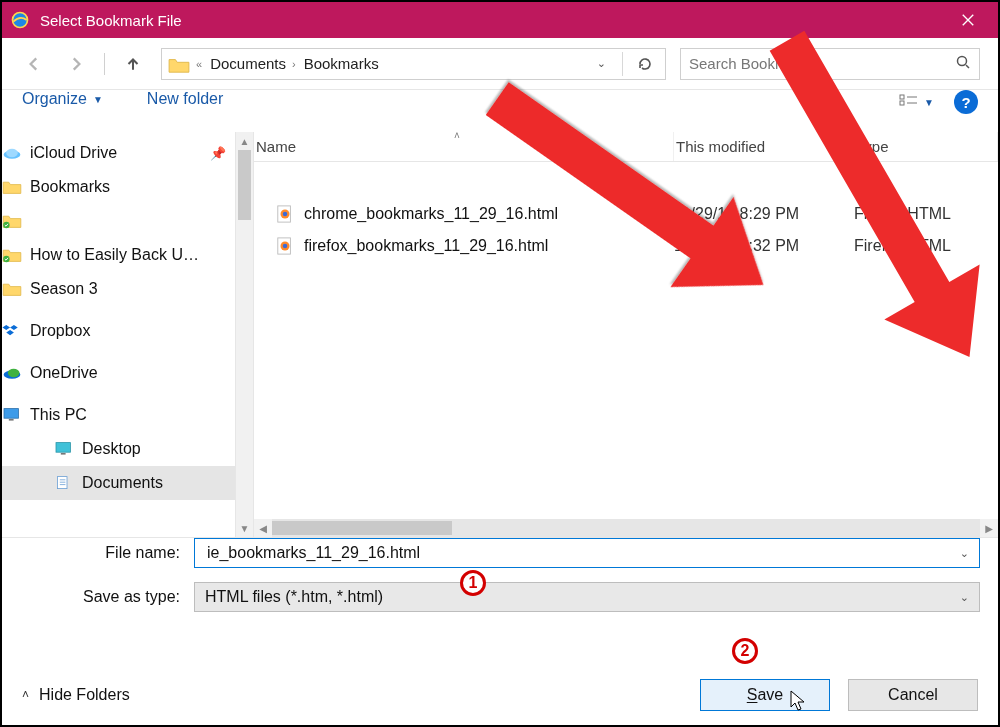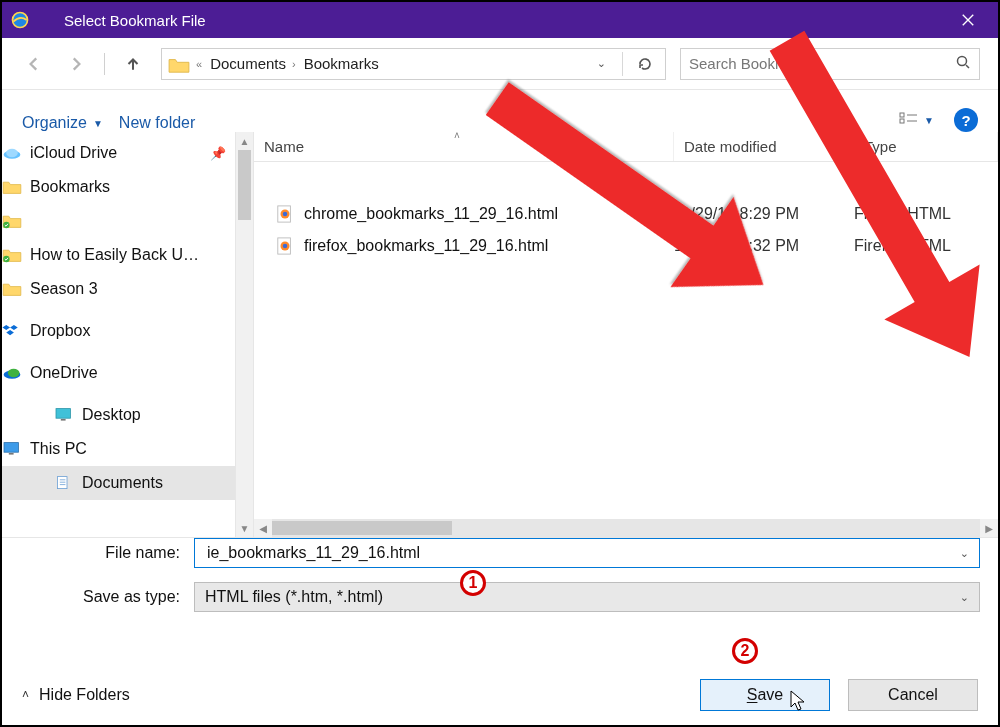--- a/index.html
+++ b/index.html
@@ -1,20 +1,20 @@
 <!DOCTYPE html>
 <html><head>
 <meta charset="utf-8">
 <style>
   * { box-sizing: border-box; font-family: "Segoe UI", Arial, sans-serif; }
   body { margin: 0; padding: 0; background: #fff; }
   .frame { width: 1000px; height: 727px; border: 2px solid #000; position: relative; overflow: hidden; background: #fff; }
 
   
-  .titlebar { height: 36px; background: #4c1d95; color: #fff; display: flex; align-items: center; padding: 16px 8px; gap: 24px; }
+  .titlebar { height: 36px; background: #be185d; color: #fff; display: flex; align-items: center; padding: 16px 8px; }
   .titlebar .ie-icon { width: 20px; height: 20px; margin-right: 10px; }
   .titlebar .title { font-size: 15px; flex: 1; }
   .titlebar .close { width: 44px; height: 36px; display:flex; align-items:center; justify-content:center; font-size:18px; }
 
   
   .navrow { height: 52px; display:flex; align-items:center; padding: 8px 18px; gap: 14px; border-bottom: 1px solid #e6e6e6; }
   .nav-btn { width: 28px; height: 28px; display:flex; align-items:center; justify-content:center; color:#999; }
   .nav-btn.enabled { color:#555; }
   .nav-sep { width:1px; height:22px; background:#d0d0d0; }
   .breadcrumb { flex:1; height:32px; border:1px solid #cfcfcf; background:#fff; display:flex; align-items:center; padding:0 6px; gap:8px; }
@@ -23,21 +23,21 @@
   .crumb .chev { color:#777; font-size:11px; }
   .breadcrumb .spacer { flex:1; }
   .bc-drop { color:#555; font-size:11px; padding:0 4px; }
   .bc-sep { width:1px; height:24px; background:#d8d8d8; margin-left:4px; }
   .bc-refresh { width:28px; height:28px; display:flex; align-items:center; justify-content:center; color:#555; }
   .searchbox { width:300px; height:32px; border:1px solid #cfcfcf; background:#fff; display:flex; align-items:center; padding:0 8px; color:#777; font-size:15px; }
   .searchbox .ph { flex:1; }
   .searchbox .mag { color:#555; }
 
   
-  .toolrow { height: 42px; display:flex; align-items:flex-end; padding: 0 20px; gap: 16px; }
+  .toolrow { height: 42px; display:flex; align-items:flex-start; padding: 0 20px; gap: 44px; }
   .tool-btn { display:flex; align-items:center; gap:6px; color:#1a5aa8; font-size:16px; }
   .tool-btn .tri { font-size:10px; color:#1a5aa8; }
   .tool-right { margin-left:auto; display:flex; align-items:center; gap:20px; }
   .view-btn { display:flex; align-items:center; gap:4px; color:#555; }
   .help-btn { width:24px; height:24px; border-radius:50%; background:#0b6cd6; color:#fff; display:flex; align-items:center; justify-content:center; font-weight:bold; font-size:15px; }
 
   
   .main { display:flex; height: 406px; border-bottom:1px solid #e6e6e6; }
 
   
@@ -50,21 +50,21 @@
   .pin { margin-left:auto; margin-right:8px; color:#888; font-size:13px; }
   .tree-scroll { width:18px; background:#f1f1f1; border-left:1px solid #e6e6e6; position:relative; }
   .tree-scroll .arrow { position:absolute; left:0; right:0; height:18px; background:#f1f1f1; display:flex; align-items:center; justify-content:center; color:#888; font-size:10px; }
   .tree-scroll .arrow.up { top:0; }
   .tree-scroll .arrow.down { bottom:0; }
   .tree-scroll .thumb { position:absolute; left:2px; right:2px; top:18px; height:70px; background:#c9c9c9; }
 
   
   .files { flex:1; display:flex; flex-direction:column; overflow:hidden; position:relative;}
   .file-header { display:flex; height:30px; border-bottom:1px solid #e6e6e6; font-size:15px; color:#444; }
-  .col { display:flex; align-items:center; padding:0 10px; border-right:1px solid #f0f0f0; }
+  .col { display:flex; align-items:center; padding:0 2px; border-right:1px solid #f0f0f0; }
   .col.name { width:420px; }
   .col.date { width:180px; }
   .col.type { flex:1; }
   .file-rows { flex:1;margin-top:36px; }
   .file-row { display:flex; height:32px; align-items:center; font-size:16px; color:#111; }
   .file-row .c-name { width:420px; display:flex; align-items:center; gap:10px; padding-left:22px; }
   .file-row .c-date { width:180px; color:#333; }
   .file-row .c-type { flex:1; color:#333; overflow:hidden; white-space:nowrap; }
   .ff-icon { width:18px; height:18px; flex-shrink:0; }
   .hscroll { height:18px; background:#f1f1f1; display:flex; align-items:center; }
@@ -248,33 +248,33 @@
         </div>
         <div style="height:8px"></div>
         <div class="tree-item">
           <span class="ico"><svg viewBox="0 0 24 16" width="20" height="16">
                 <ellipse cx="12" cy="10" rx="10" ry="5" fill="#0a6cd6"></ellipse>
                 <ellipse cx="14" cy="8" rx="7" ry="5" fill="#3fb13f"></ellipse>
               </svg></span>
           <span>OneDrive</span>
         </div>
         <div style="height:8px"></div>
+        <div class="tree-item">
+          <span class="ico"><svg viewBox="0 0 24 20" width="20" height="16">
+                <rect x="2" y="2" width="18" height="12" fill="#3d9be9" stroke="#2a6fab"></rect>
+                <rect x="8" y="15" width="6" height="2" fill="#777"></rect>
+              </svg></span>
+          <span>This PC</span>
+        </div>
         <div class="tree-item sub">
           <span class="ico"><svg viewBox="0 0 24 20" width="20" height="16">
                 <rect x="2" y="2" width="18" height="12" fill="#40c1d8" stroke="#2a95a8"></rect>
                 <rect x="8" y="15" width="6" height="2" fill="#777"></rect>
               </svg></span>
           <span>Desktop</span>
-        </div>
-        <div class="tree-item">
-          <span class="ico"><svg viewBox="0 0 24 20" width="20" height="16">
-                <rect x="2" y="2" width="18" height="12" fill="#3d9be9" stroke="#2a6fab"></rect>
-                <rect x="8" y="15" width="6" height="2" fill="#777"></rect>
-              </svg></span>
-          <span>This PC</span>
         </div>
         <div class="tree-item sub sel">
           <span class="ico"><svg viewBox="0 0 20 20" width="18" height="16">
                 <rect x="3" y="2" width="12" height="15" fill="#fff" stroke="#6a9ed4"></rect>
                 <line x1="6" y1="6" x2="13" y2="6" stroke="#6a9ed4"></line>
                 <line x1="6" y1="9" x2="13" y2="9" stroke="#6a9ed4"></line>
                 <line x1="6" y1="12" x2="13" y2="12" stroke="#6a9ed4"></line>
               </svg></span>
           <span>Documents</span>
         </div>
@@ -286,21 +286,21 @@
       </div>
     </div>
 
     <div class="files">
       <div class="file-header">
         <div class="col name">
           <span>Name</span>
           <span style="position:absolute; left:550px; top:132px;"></span>
         </div>
         <div class="col date">
-            <span>Date modified</span>
+            <span>This modified</span>
           </div>
         <div class="col type">
             <span>Type</span>
           </div>
       </div>
 
       <div style="position:absolute; left:200px; top:-2px; color:#777; font-size:10px;">˄</div>
 
       <div class="file-rows">
         <div class="file-row">

